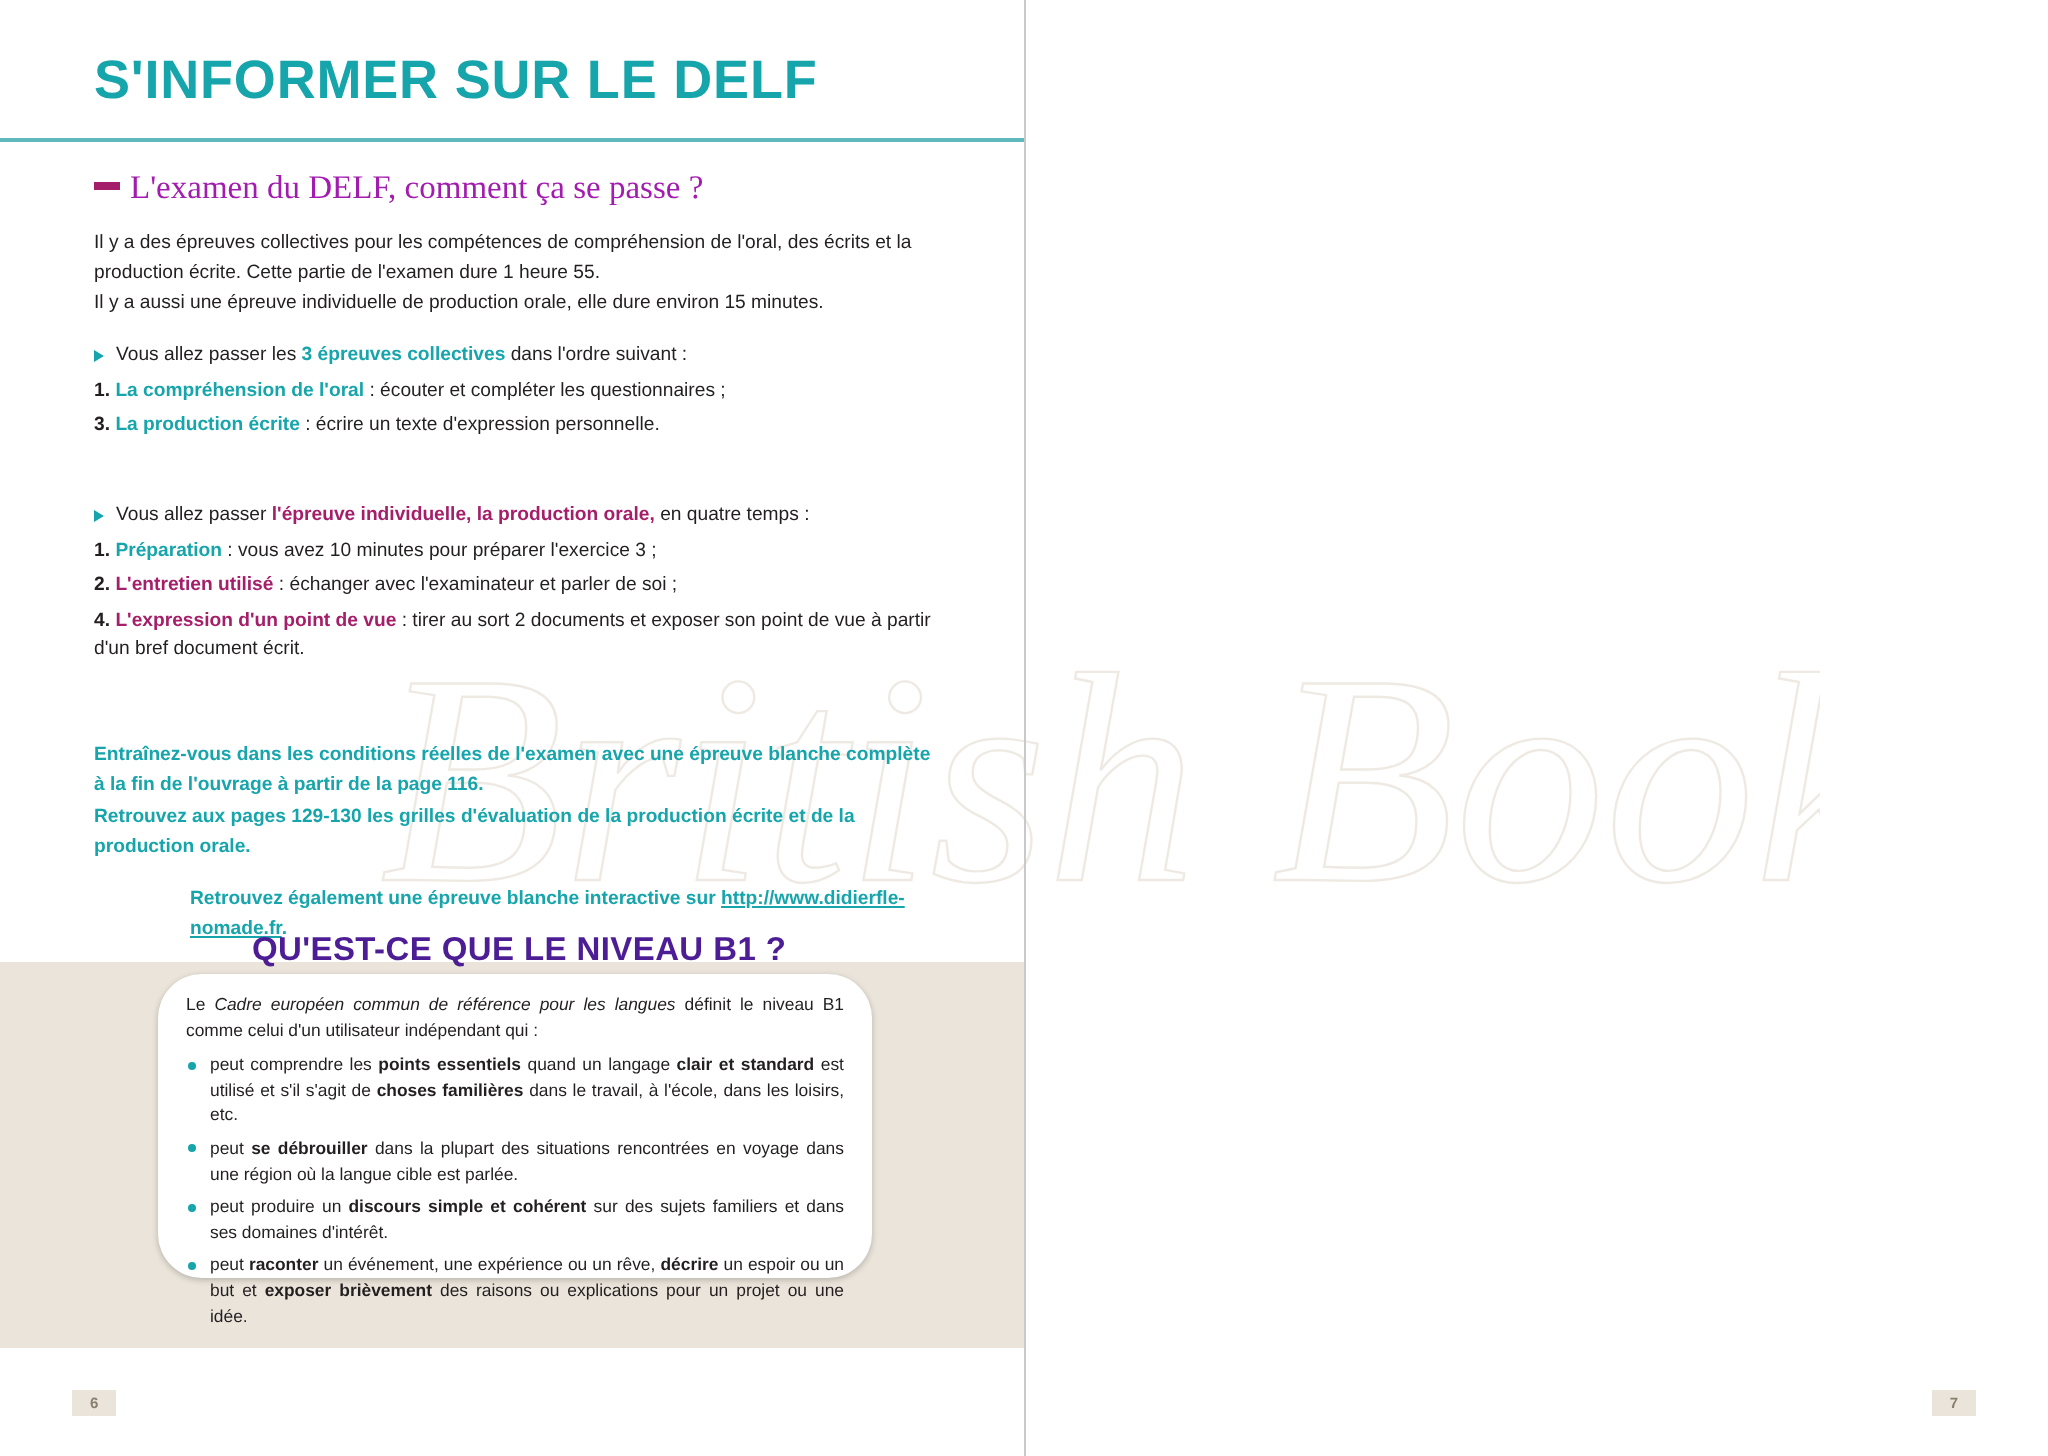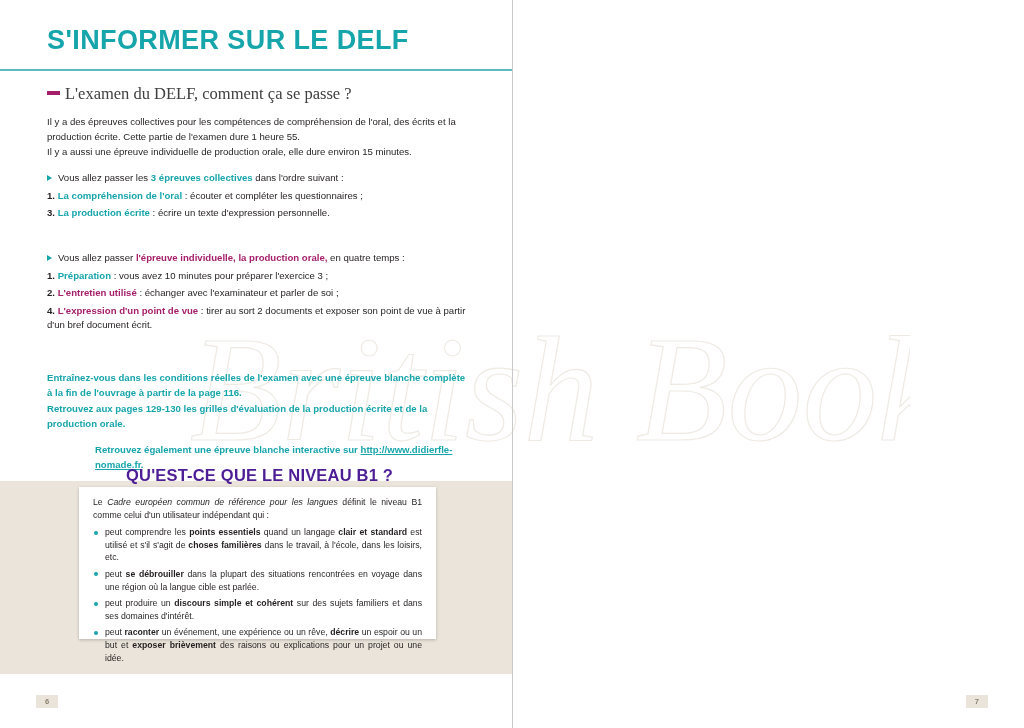--- a/index.html
+++ b/index.html
@@ -78,21 +78,21 @@
     background: #5fb9bd;
     z-index: 3;
   }
 
   .sec-head {
     position: absolute;
     left: 47px;
     top: 84px;
     font-family: "Liberation Serif", serif;
     font-size: 16.5px;
-    color: #404040;
+    color: #a21caf;
     z-index: 3;
     white-space: nowrap;
   }
   .sec-dash {
     display: inline-block;
     width: 13px;
     height: 4px;
     background: #a51e6a;
     vertical-align: 4px;
     margin-right: 5px;
@@ -156,20 +156,21 @@
     position: absolute;
     left: 79px;
     top: 487px;
     width: 357px;
     height: 152px;
     background: #ffffff;
     box-shadow: 0 1px 3px rgba(0,0,0,.22);
     z-index: 3;
     box-sizing: border-box;
     padding: 9px 14px 0 14px;
+    border-radius: 22px;
   }
   .b1-box .intro {
     font-size: 8.7px;
     line-height: 12.6px;
     color: #231f20;
     margin: 0 0 5px 0;
     text-align: justify;
   }
   .b1-list { margin: 0; padding: 0; list-style: none; }
   .b1-list li {

